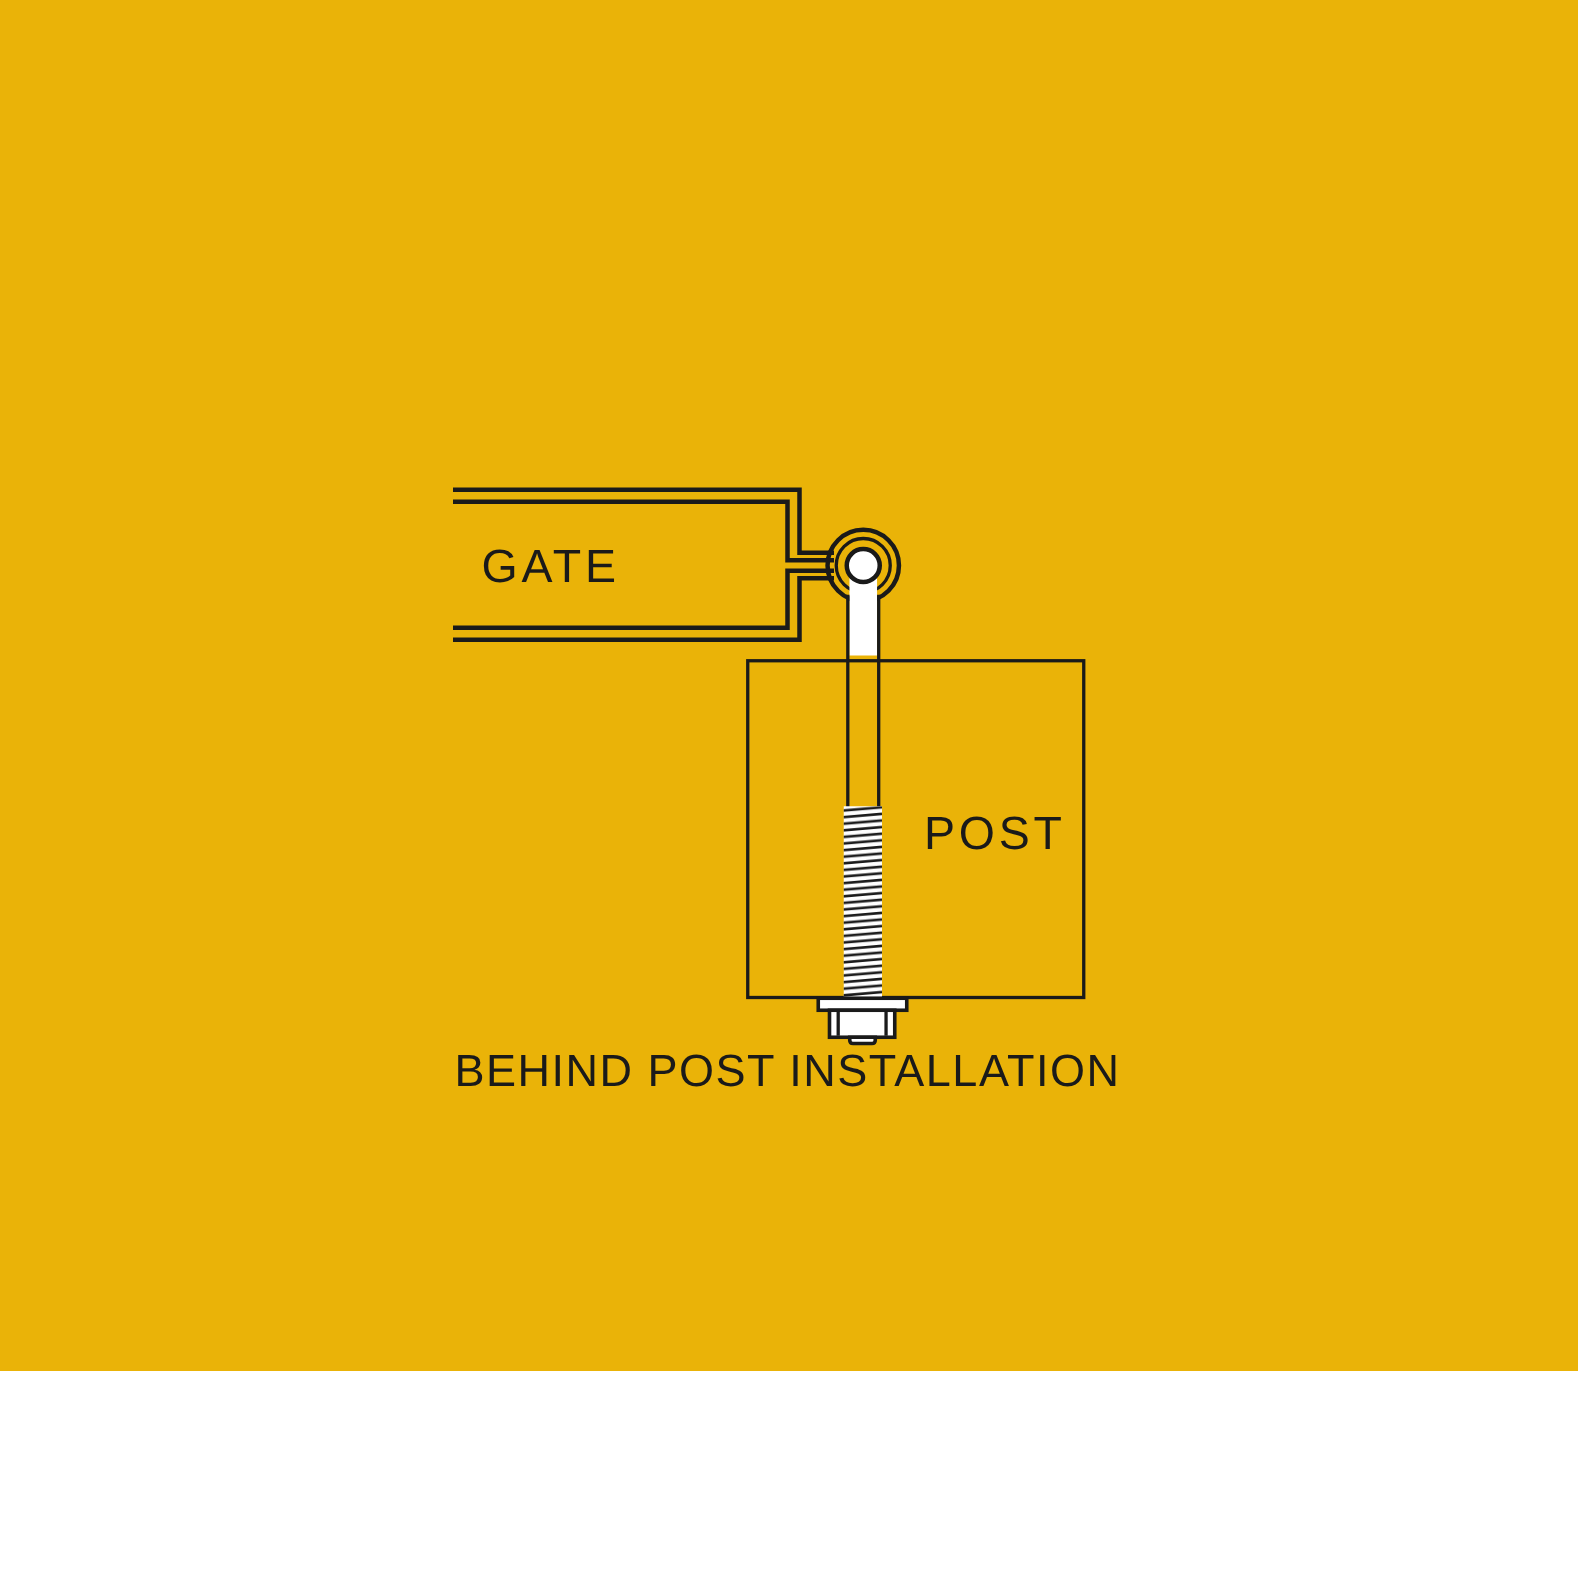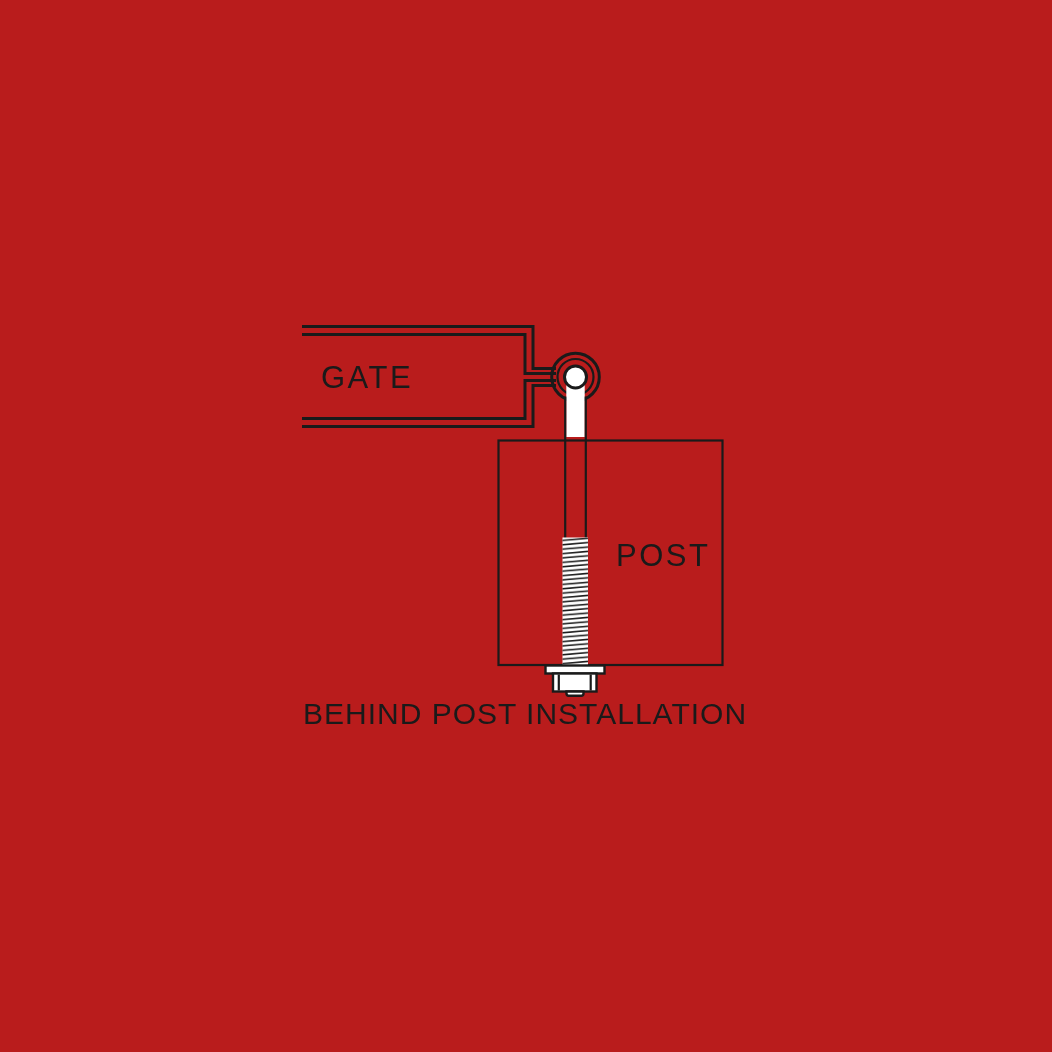--- a/index.html
+++ b/index.html
@@ -1,16 +1,16 @@
 <!DOCTYPE html>
 <html><head>
 <meta charset="utf-8">
 <style>
   html,body{margin:0;padding:0;background:#ffffff;}
-  .page{width:1052px;height:1052px;background:#b91c1c;position:relative;overflow:hidden;}
+  .page{width:1052px;height:914px;background:#eab308;position:relative;overflow:hidden;}
   svg{display:block;}
   .ln{fill:none;stroke:#1a1a1a;stroke-linecap:butt;stroke-linejoin:miter;}
   .w2{stroke-width:2.2px;}
   .w24{stroke-width:2.4px;}
   .w3{stroke-width:3px;}
   .fillw{fill:#ffffff;}
   .nofill{fill:none;}
   text{fill:#1a1a1a;font-family:"Liberation Sans","DejaVu Sans",sans-serif;font-weight:400;}
   .lbl{font-size:31px;letter-spacing:2.5px;}
   .cap{font-size:30px;letter-spacing:1px;}

